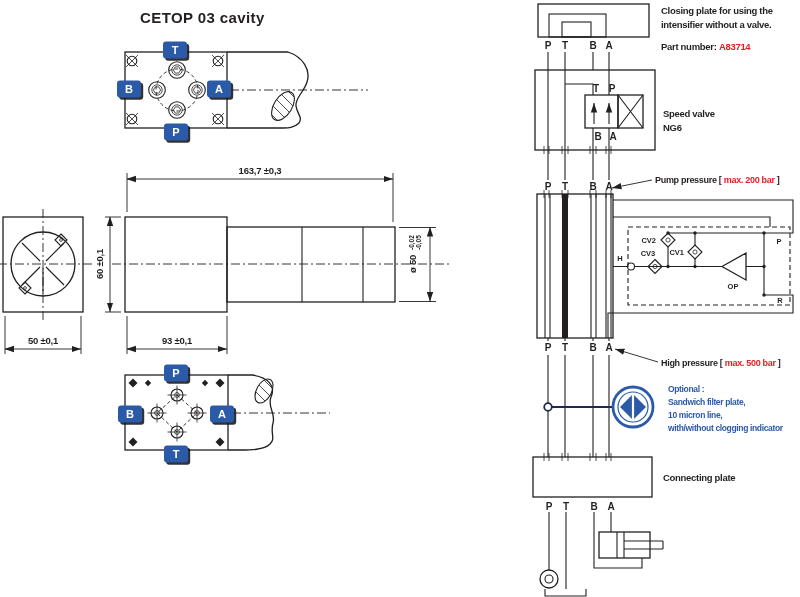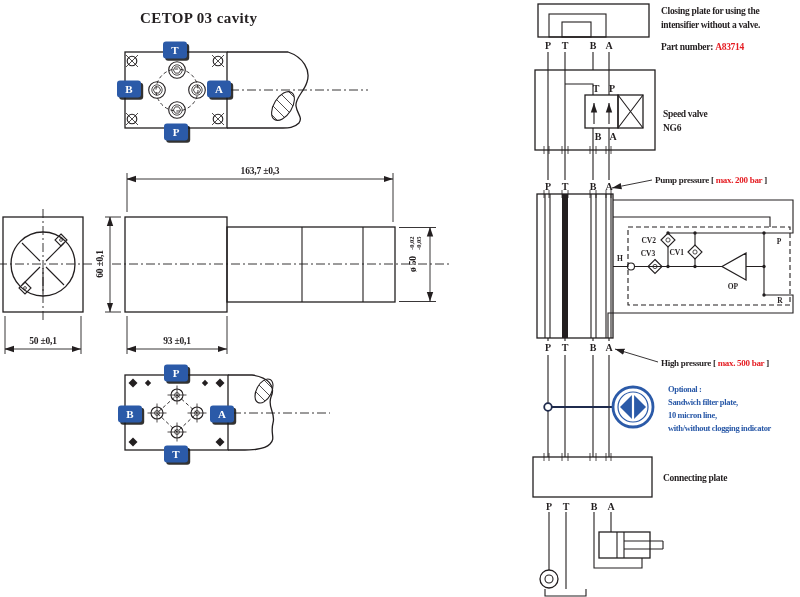--- a/index.html
+++ b/index.html
@@ -1,17 +1,17 @@
 <!DOCTYPE html>
 <html><head>
 <meta charset="utf-8">
 <style>
   html,body{margin:0;padding:0;background:#ffffff;}
   #canvas{position:relative;width:800px;height:597px;background:#ffffff;overflow:hidden;
-          font-family:Liberation Serif, serif;}
+          font-family:Liberation Sans, sans-serif;}
   svg{display:block;}
   .ln{stroke:#231f20;fill:none;stroke-width:1.3;}
   .ln2{stroke:#231f20;fill:none;stroke-width:1.1;}
   .thin{stroke:#231f20;fill:none;stroke-width:0.8;}
   .dim{stroke:#231f20;fill:none;stroke-width:0.9;}
   .cl{stroke:#231f20;fill:none;stroke-width:0.9;stroke-dasharray:9 3 2 3;}
   .dsh{stroke:#231f20;fill:none;stroke-width:1.1;stroke-dasharray:5 3;}
   .dsh2{stroke:#231f20;fill:none;stroke-width:0.9;stroke-dasharray:3.5 2.5;}
   text{fill:#231f20;}
   .t-title{font-size:15px;font-weight:bold;letter-spacing:0.4px;}

